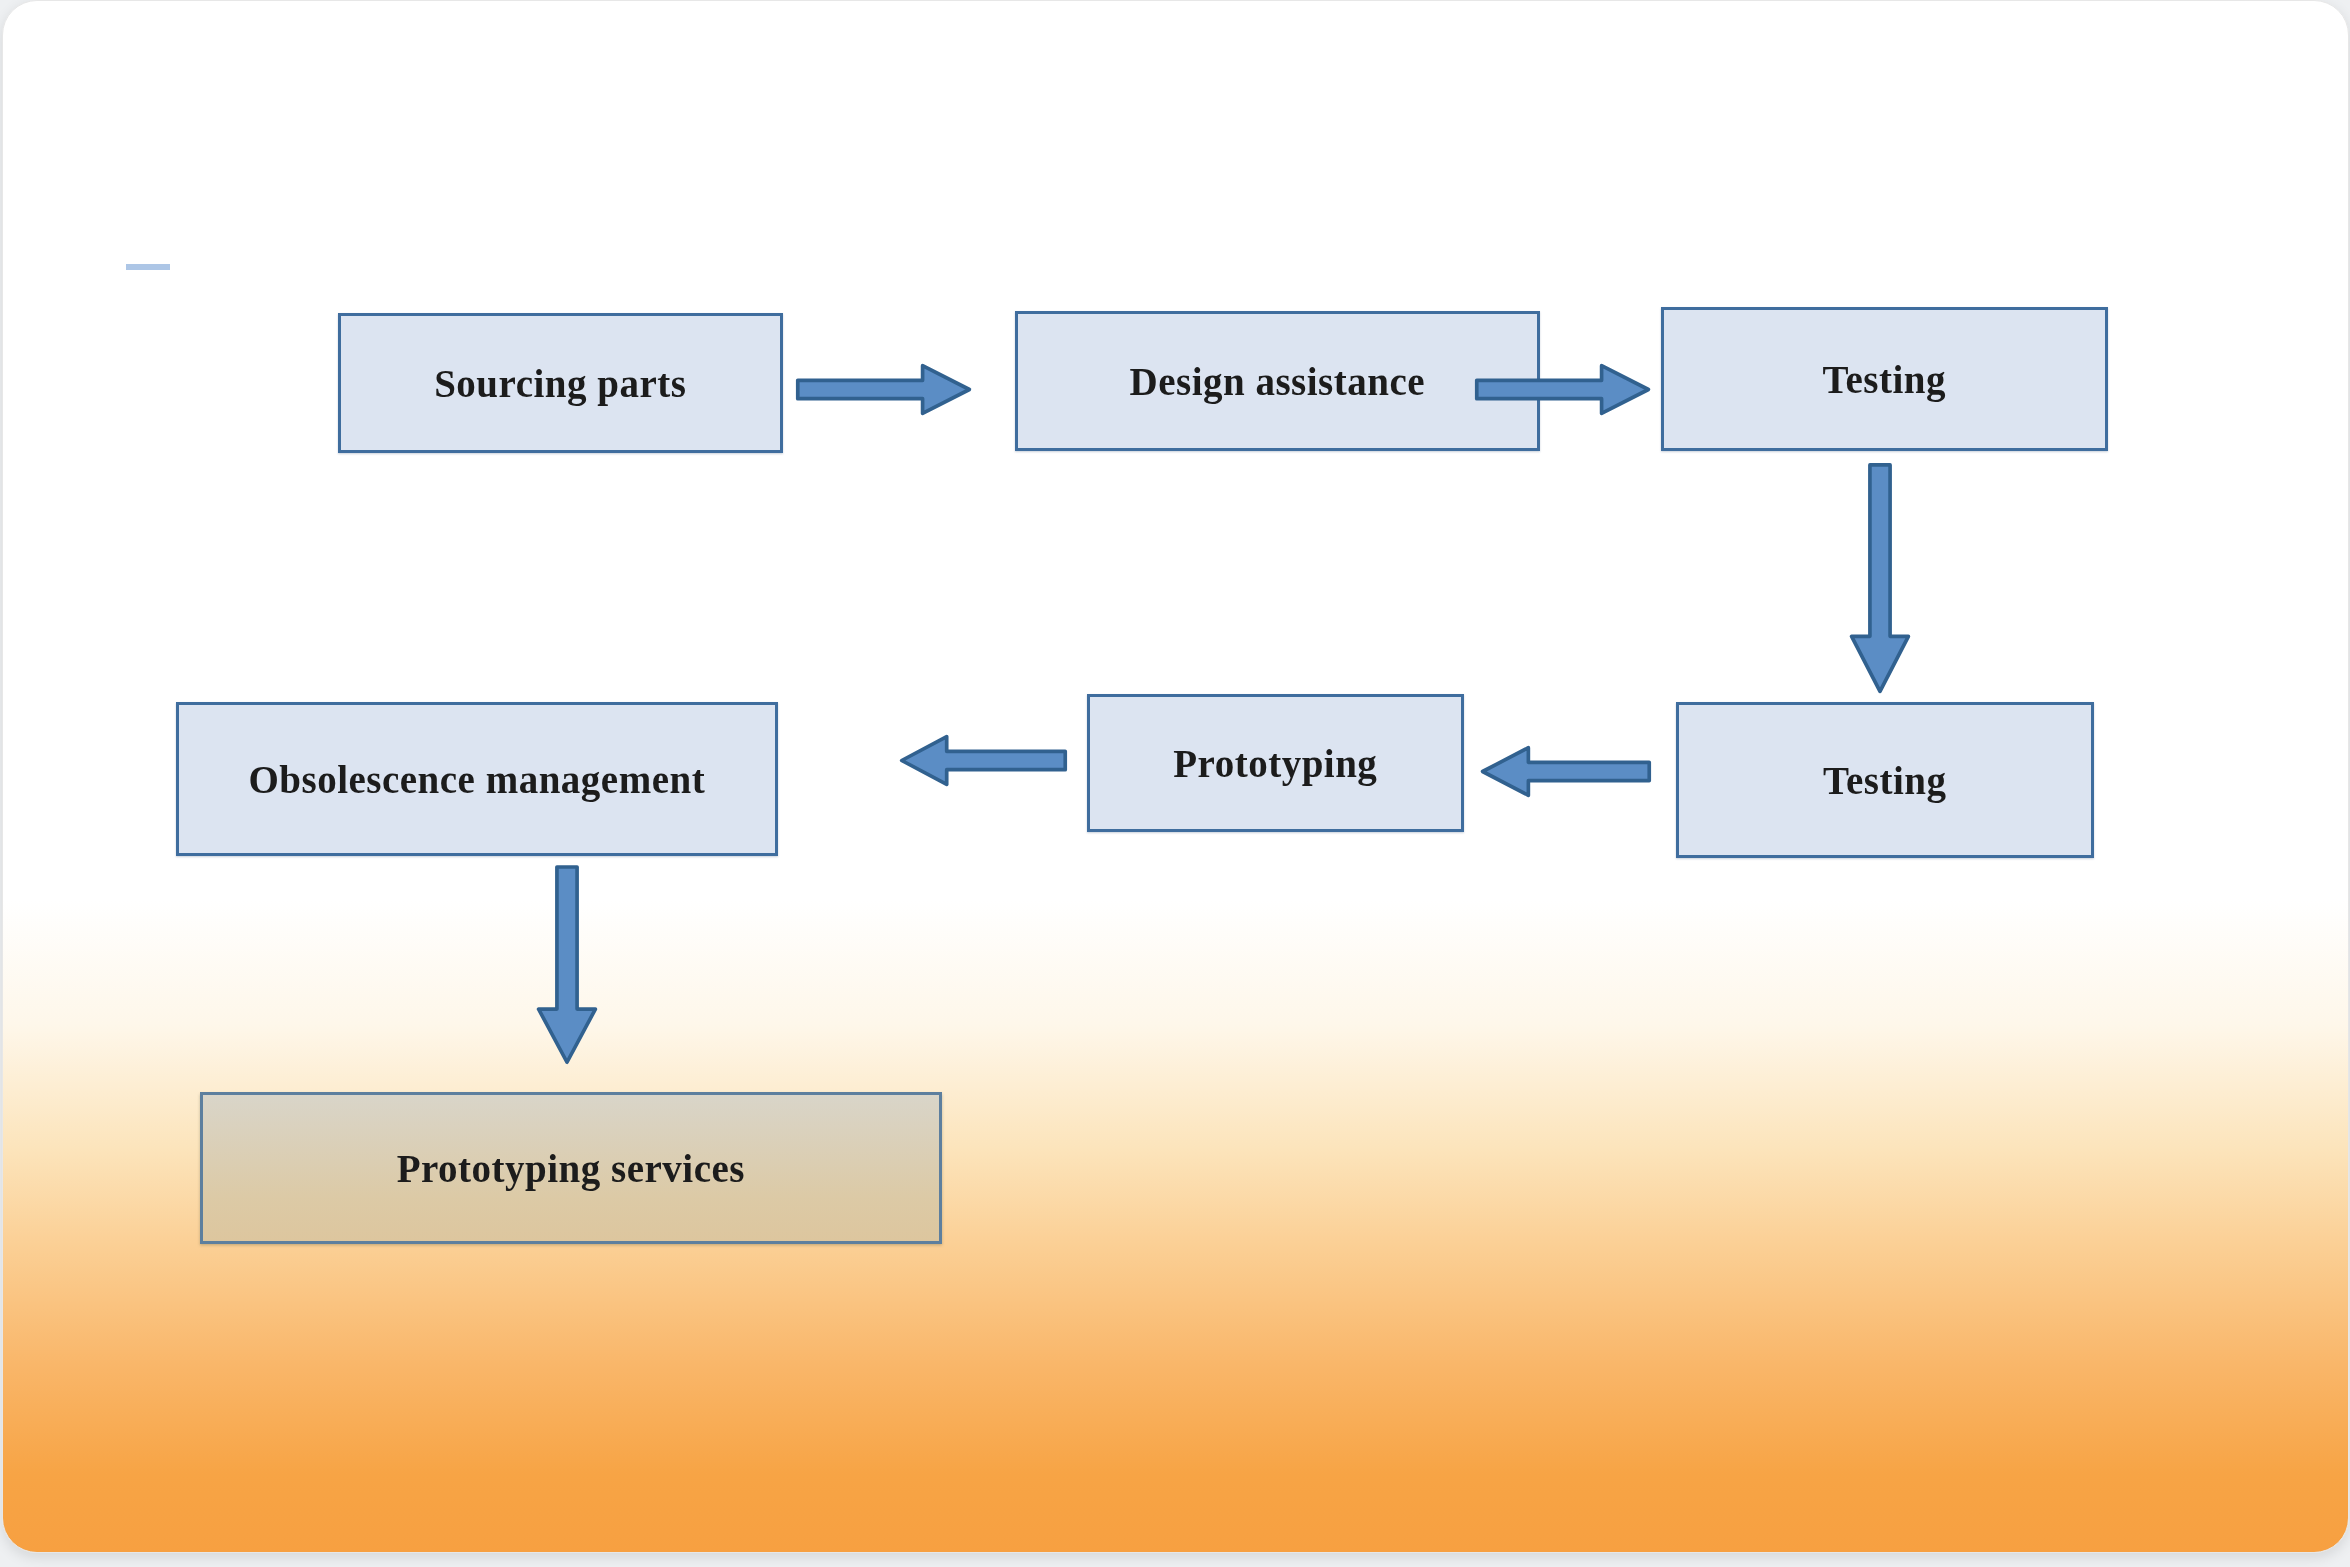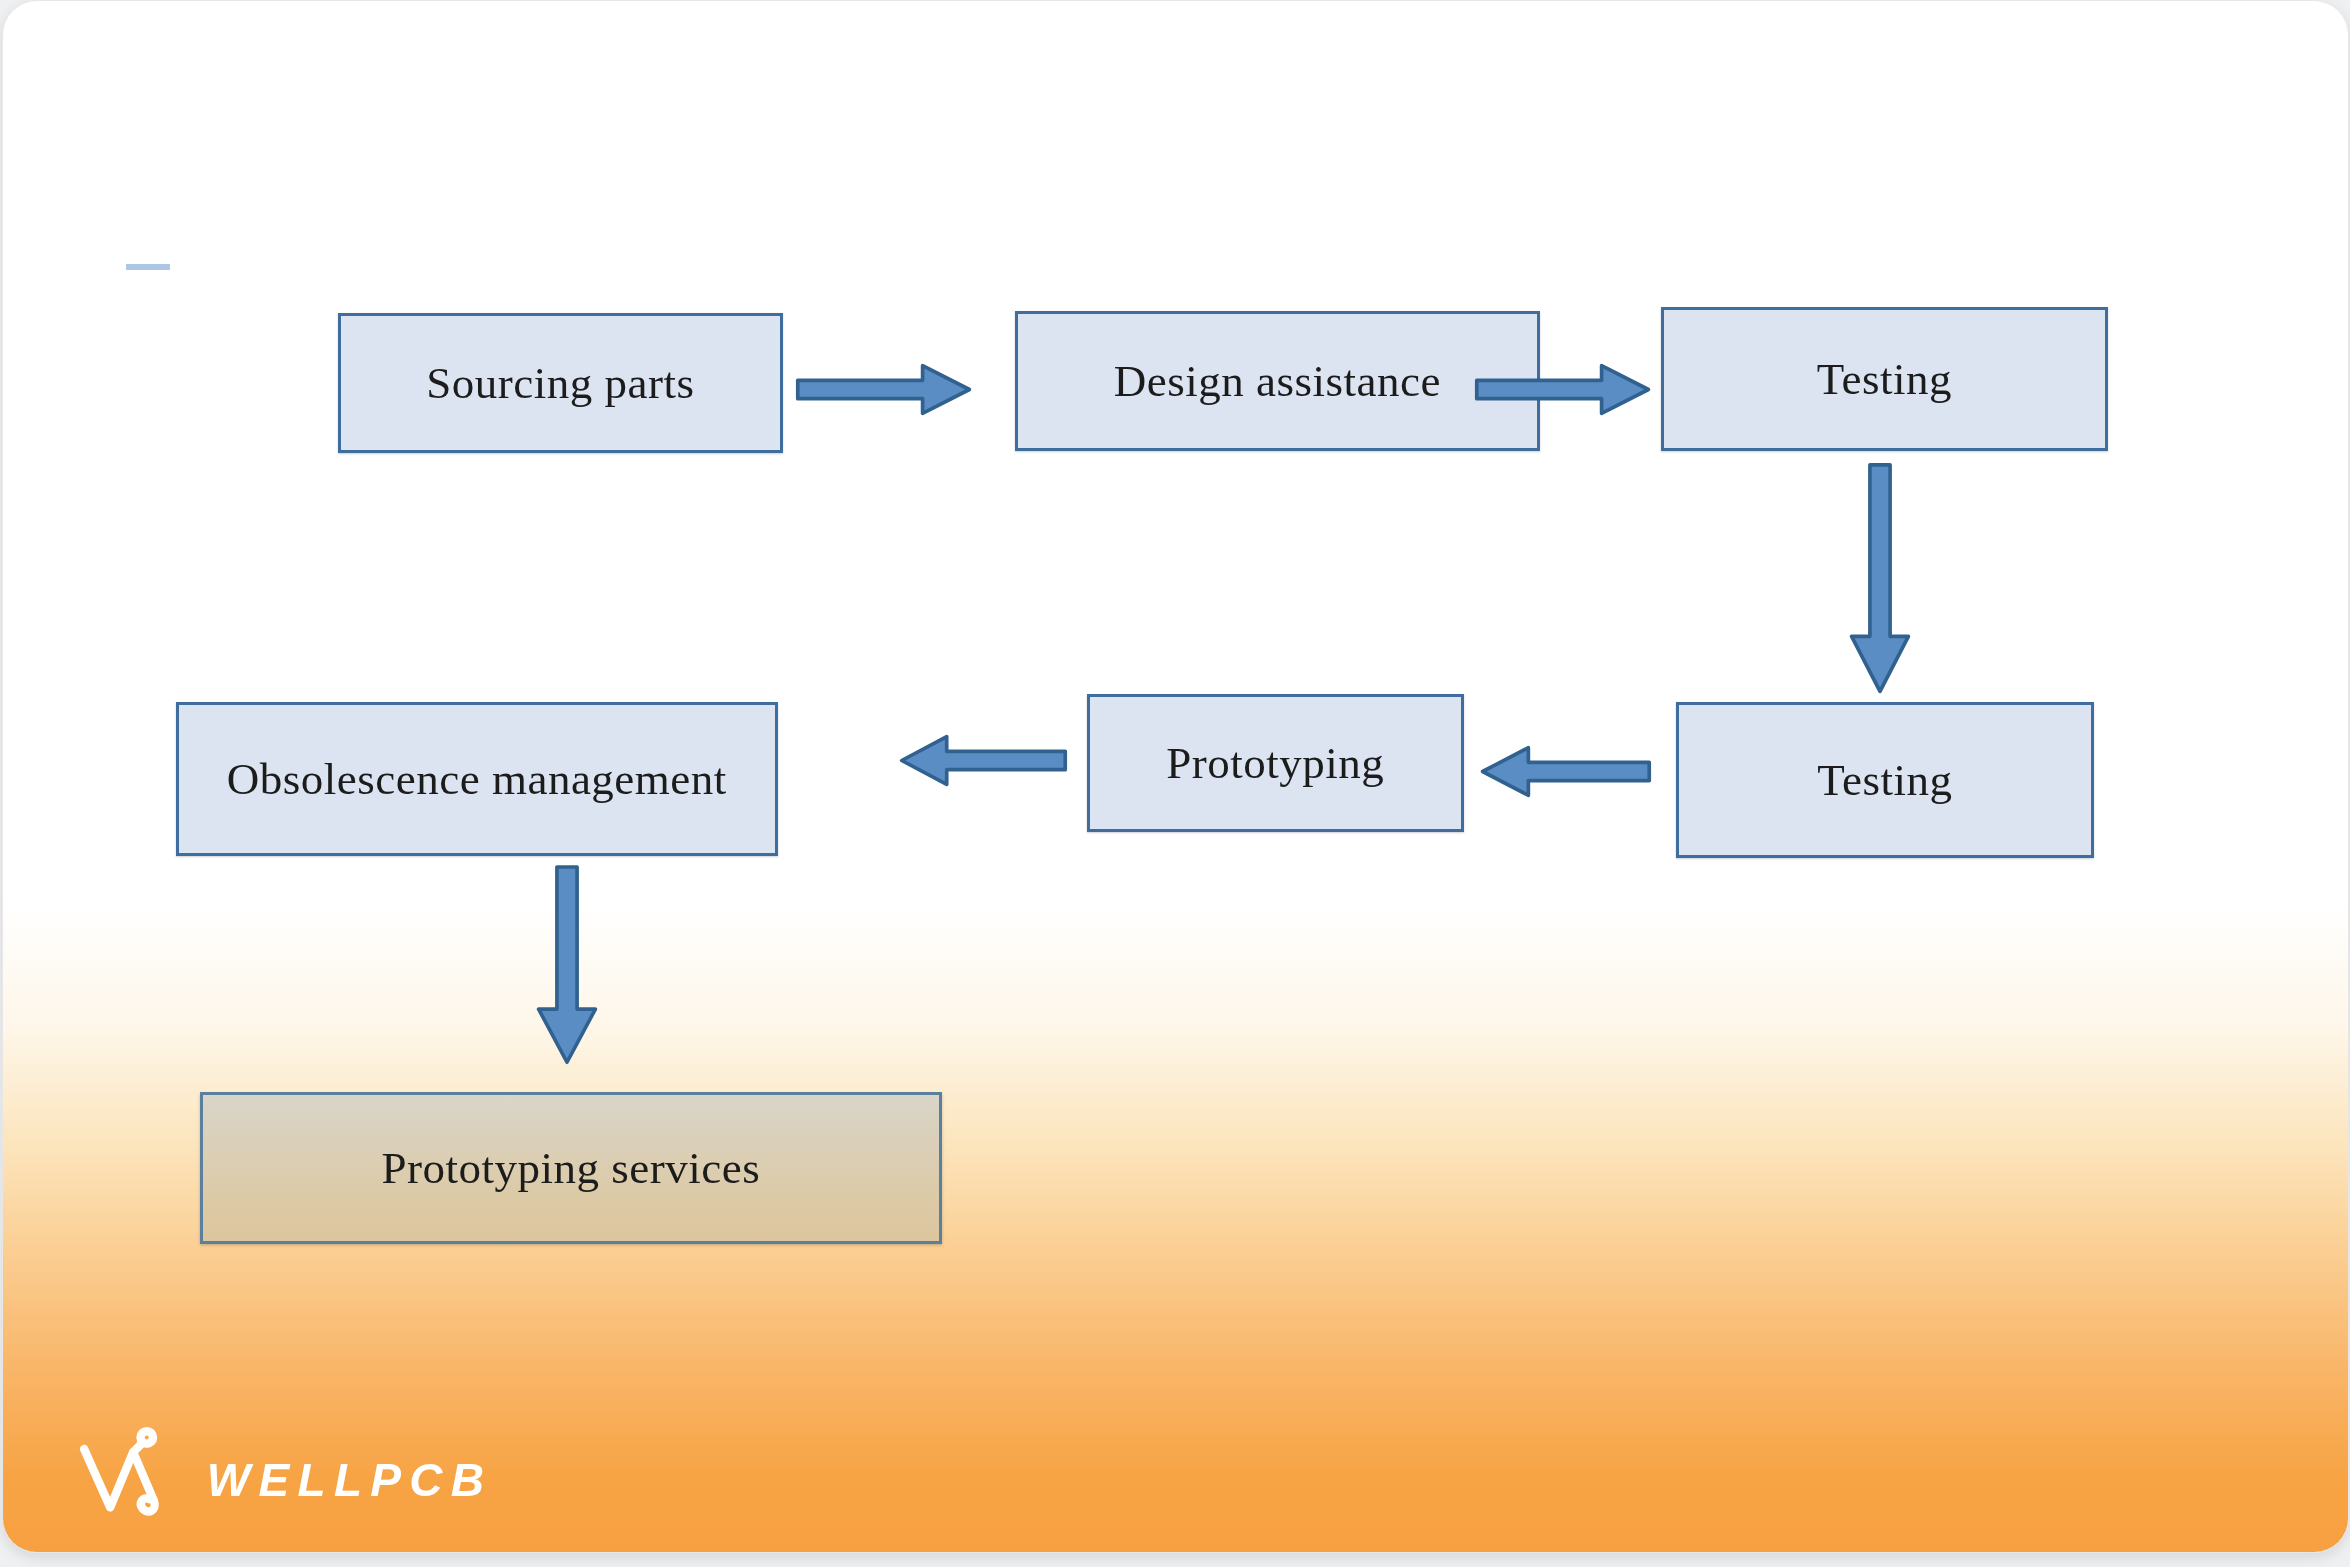--- a/index.html
+++ b/index.html
@@ -18,22 +18,23 @@
       #ffffff 0%, #ffffff 58%,
       #fef7ea 66%, #fce4bb 74%,
       #fbd096 80%, #f9b669 88%,
       #f7a445 95%, #f7a041 100%);
     overflow:hidden;
   }
   .node{
     position:absolute;box-sizing:border-box;
     background:#dce4f1;border:3.7px solid #3f6d9e;
     display:flex;align-items:center;justify-content:center;
-    font-size:45px;color:#1c1c1c;letter-spacing:0.5px;
+    font-size:39px;color:#1c1c1c;letter-spacing:0.5px;
     box-shadow:0 0.9px 1.8px rgba(40,70,110,0.25);
+    font-weight:bold;
   }
   .node--sourcing{left:335px;top:312px;width:445px;height:140px;}
   .node--design{left:1012px;top:310px;width:525px;height:140px;}
   .node--assembly{left:1658px;top:306px;width:447px;height:144px;}
   .node--testing{left:1673px;top:701px;width:418px;height:156px;}
   .node--prototyping{left:1084px;top:693px;width:377px;height:138px;}
   .node--obsolescence{left:173px;top:701px;width:602px;height:154px;}
   .node--aftermarket{
     left:197px;top:1091px;width:742px;height:152px;
     background:linear-gradient(180deg,#d9d5c9 0%,#dccaa6 70%,#ddc69e 100%);
@@ -114,25 +115,15 @@
   </div>
 
   <svg class="arrow arrow--down2" width="66" height="204" viewBox="0 0 72 222">
     <polygon points="25,3 47,3 47,158 67,158 36,216 5,158 25,158" fill="#5b8dc5" stroke="#31618f" stroke-width="4" stroke-linejoin="round"></polygon>
   </svg>
 
   <div class="node node--aftermarket">
     <span>Prototyping services</span>
   </div>
 
-  <div class="logo">
-    <svg width="108" height="94" viewBox="0 0 100 90" fill="none" stroke="#ffffff" stroke-width="8" stroke-linecap="round" stroke-linejoin="round">
-      <path d="M7 22 L32 78 L54 25"></path>
-      <path d="M63 16 L54 25"></path>
-      <circle cx="67" cy="11" r="6"></circle>
-      <path d="M54 25 L74 72 C77 81 68 85 63 79 C59 74 63 67 69 70"></path>
-      <circle cx="70" cy="71" r="3" fill="#ffffff" stroke="none"></circle>
-    </svg>
-    <span class="logo-text">WELLPCB</span>
-  </div>
 
 </div>
 
 
 </body></html>

